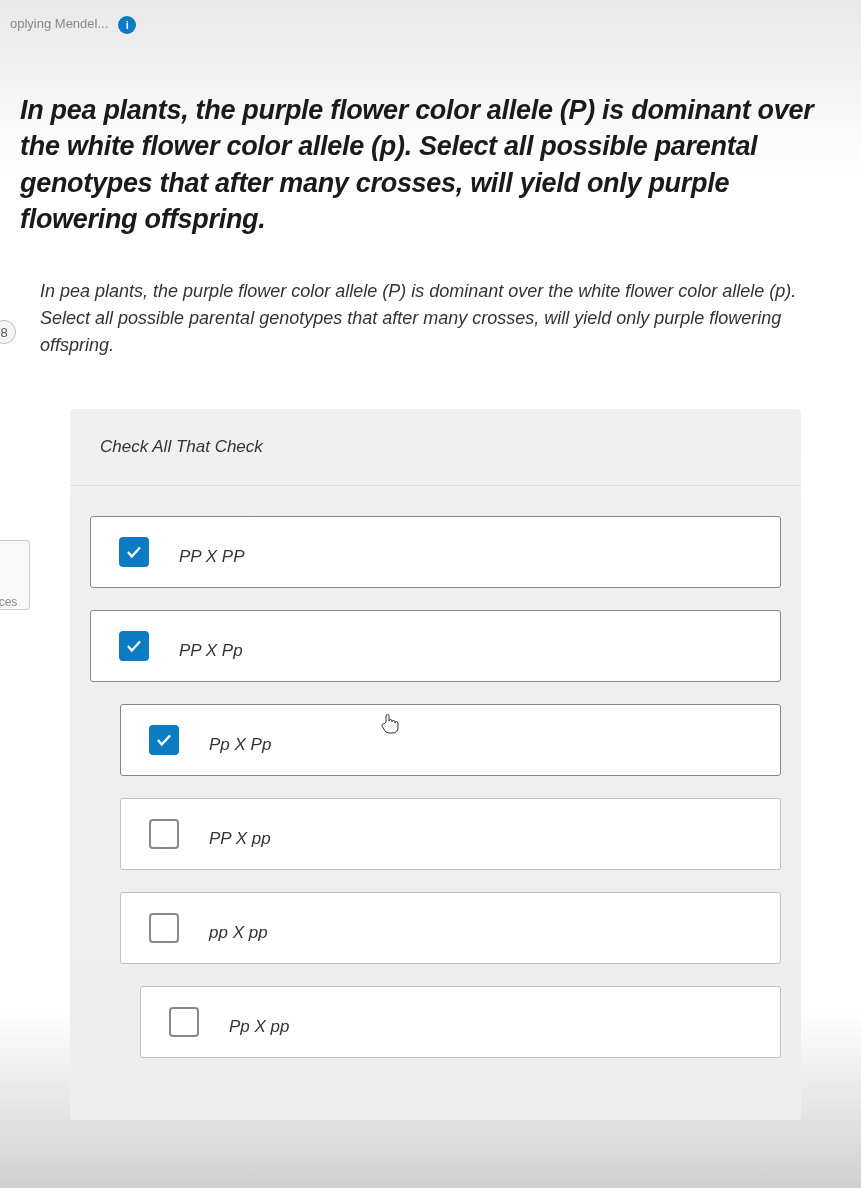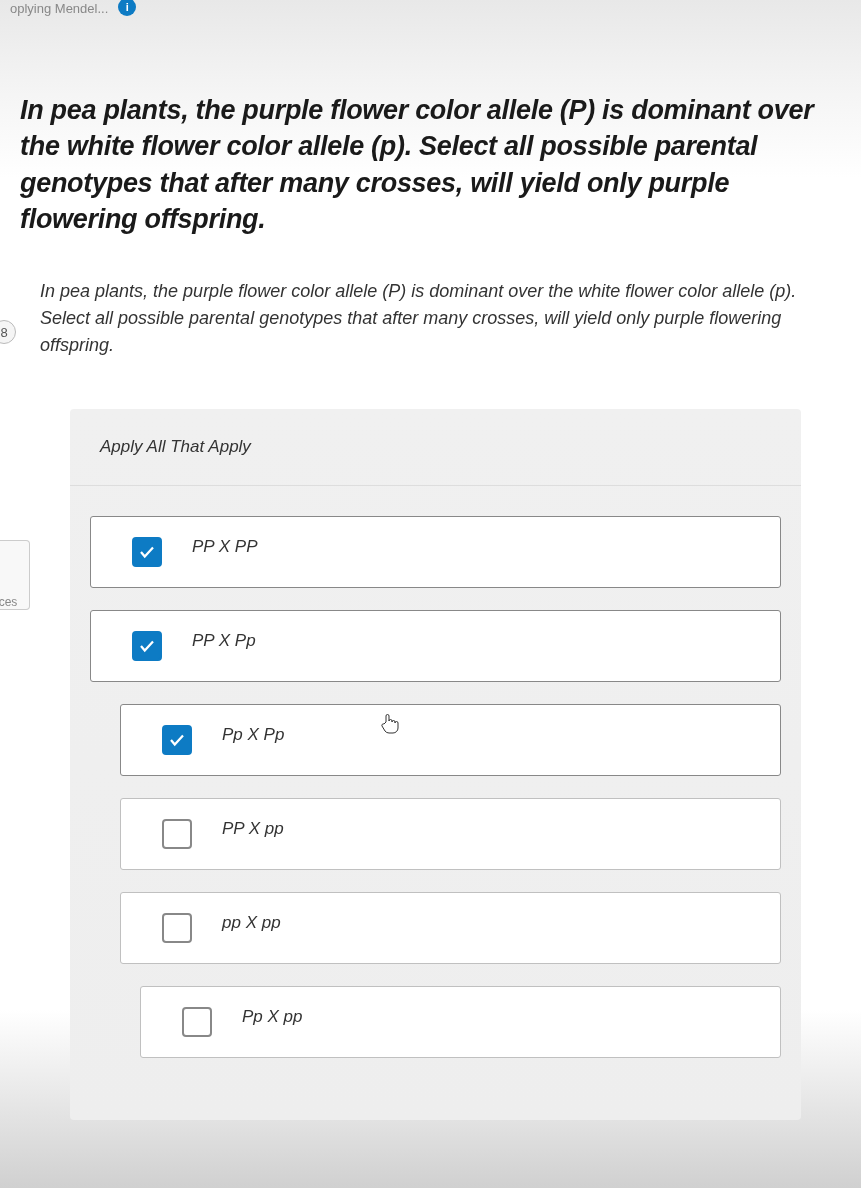--- a/index.html
+++ b/index.html
@@ -8,21 +8,21 @@
       background: linear-gradient(180deg, #e8e8e8 0%, #f5f5f5 8%, #ffffff 15%, #ffffff 85%, #d0d0d0 100%);
       width: 861px;
       height: 1188px;
       position: relative;
       overflow: hidden;
     }
     .top-bar {
       height: 20px;
       padding: 16px 10px;
       display: flex;
-      align-items: flex-end;
+      align-items: flex-start;
       color: #888;
       font-size: 13px;
       gap: 10px;
     }
     .top-badge {
       width: 18px;
       height: 18px;
       background: #0d7bc4;
       border-radius: 50%;
       color: white;
@@ -98,23 +98,23 @@
       border-bottom: 1px solid #ddd;
     }
     .options-list {
       padding: 30px 20px 40px 20px;
     }
     .option-row {
       background: #ffffff;
       border: 1px solid #c0c0c0;
       border-radius: 3px;
       margin-bottom: 22px;
-      padding: 20px 41px;
-      display: flex;
-      align-items: flex-start;
+      padding: 20px 28px;
+      display: flex;
+      align-items: flex-end;
       gap: 30px;
       position: relative;
     }
     .option-row.selected {
       border-color: #888;
     }
     .option-row.indent-1 { margin-left: 30px; }
     .option-row.indent-2 { margin-left: 50px; }
     .checkbox {
       width: 30px;
@@ -161,21 +161,21 @@
 
 <div class="side-marker">8</div>
 <div class="side-box"></div>
 <div class="side-label">nces</div>
 
 <div class="main-content">
   <h1 class="question-title">In pea plants, the purple flower color allele (P) is dominant over the white flower color allele (p). Select all possible parental genotypes that after many crosses, will yield only purple flowering offspring.</h1>
   <p class="question-body">In pea plants, the purple flower color allele (P) is dominant over the white flower color allele (p).  Select all possible parental genotypes that after many crosses, will yield only purple flowering offspring.</p>
 
   <div class="answers-container">
-    <div class="instruction-header">Apply All That Apply</div>
+    <div class="instruction-header">Check All That Check</div>
     <div class="options-list">
 
       <div class="option-row selected">
         <div class="checkbox checked">
           <svg viewBox="0 0 24 24">
               <polyline points="4,12 9,18 20,6"></polyline>
             </svg>
         </div>
         <span class="option-label">PP X PP</span>
       </div>

